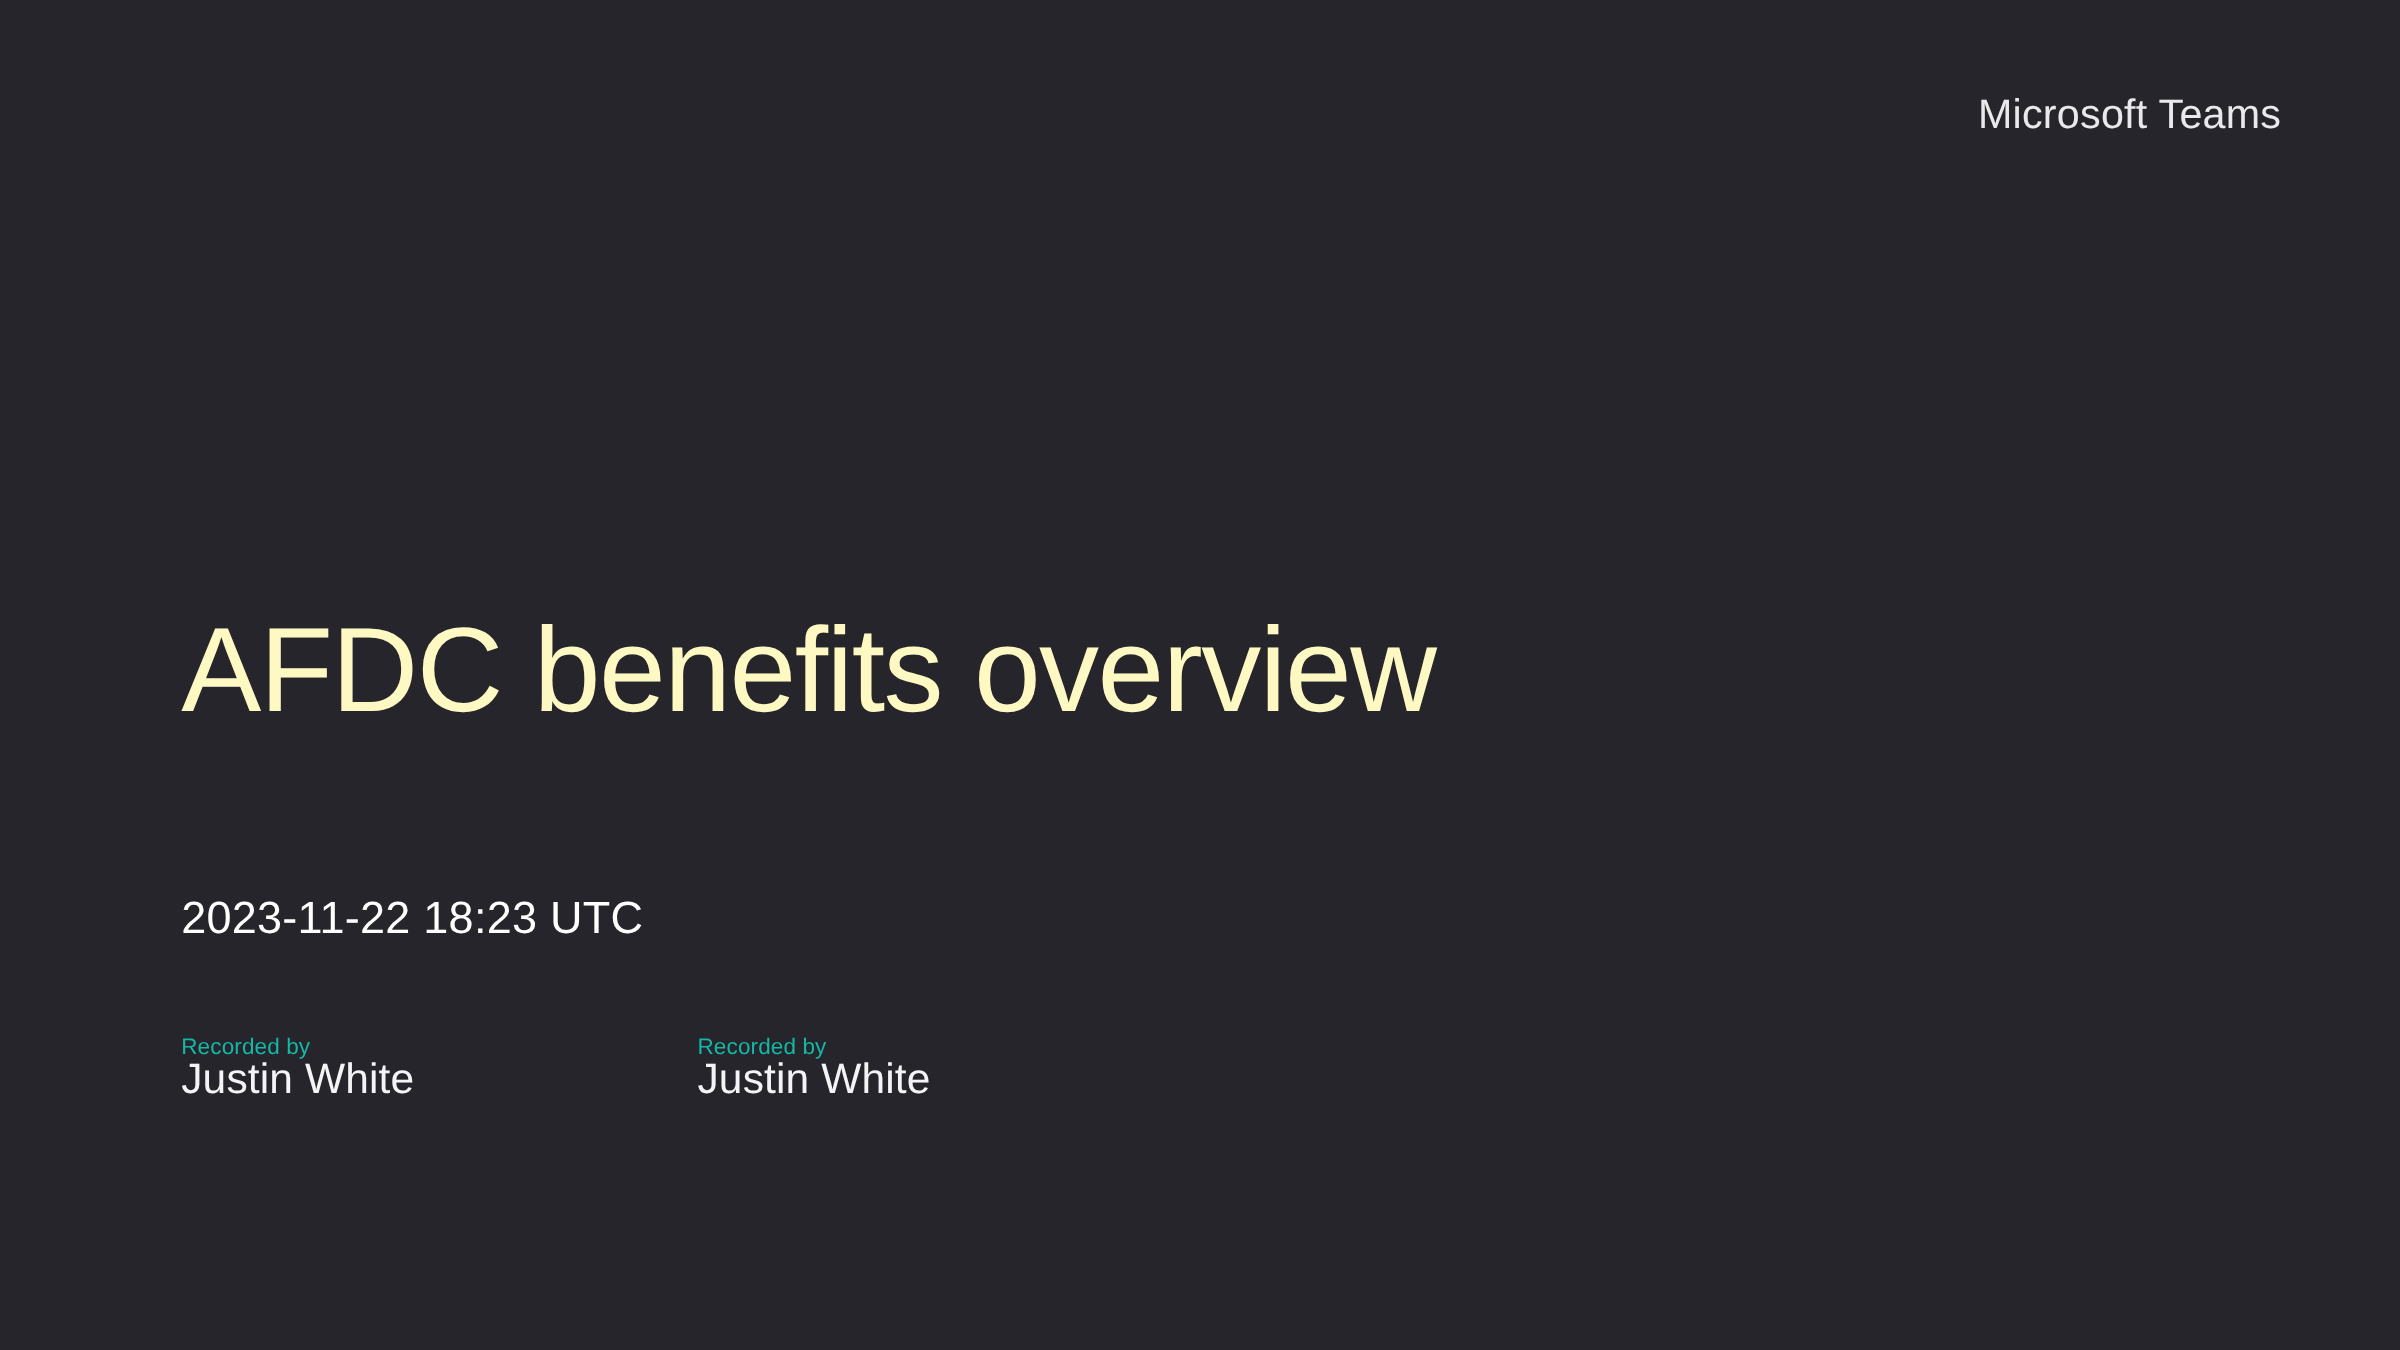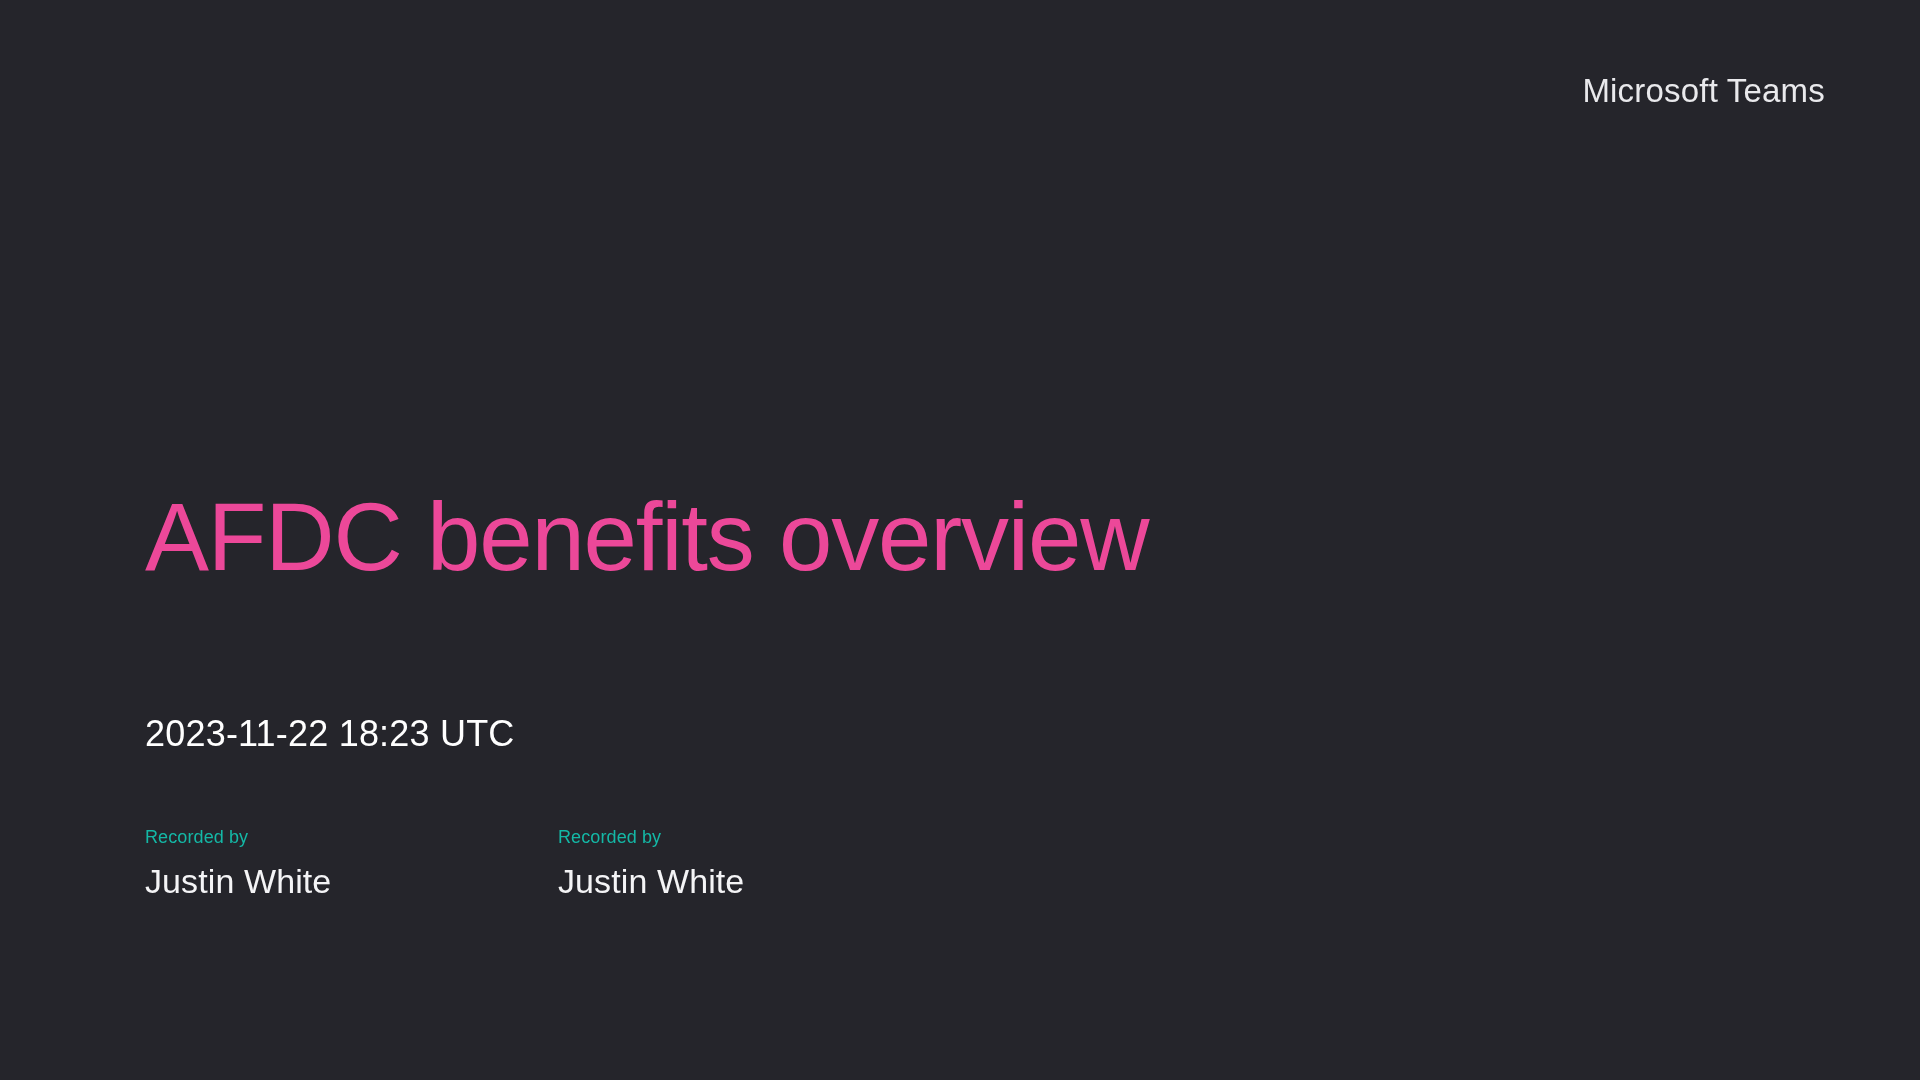--- a/index.html
+++ b/index.html
@@ -52,21 +52,21 @@
     height: 100%;
   }
 
   .title {
     position: absolute;
     top: 489px;
     left: 0;
     font-size: 96px;
     font-weight: 400;
     line-height: 1;
-    color: #ec4899;
+    color: #fef9c3;
     letter-spacing: -1.2px;
     white-space: nowrap;
   }
 
   .timestamp {
     position: absolute;
     top: 716px;
     left: 0;
     font-size: 36px;
     font-weight: 400;
@@ -95,21 +95,21 @@
   .credit-label {
     font-size: 18px;
     font-weight: 400;
     line-height: 1;
     color: #14b8a6;
     letter-spacing: 0.1px;
     white-space: nowrap;
   }
 
   .credit-value {
-    margin-top: 18px;
+    margin-top: 0;
     font-size: 34px;
     font-weight: 400;
     line-height: 1;
     color: #f4f4f6;
     letter-spacing: 0.1px;
     white-space: nowrap;
     text-align: right;
   }
 </style>
 </head>

